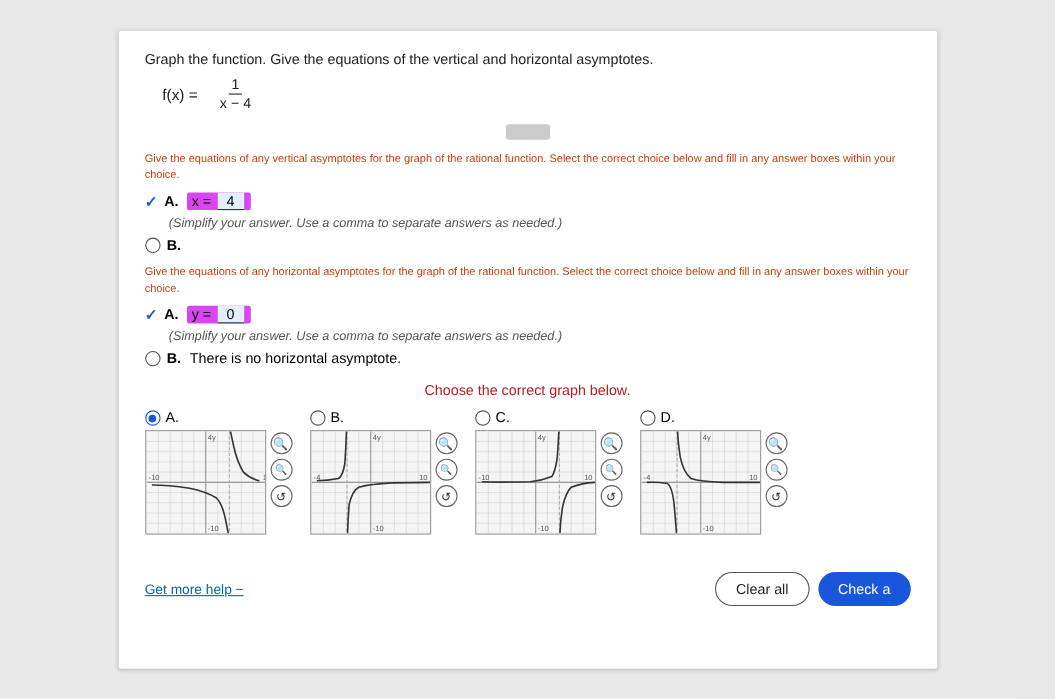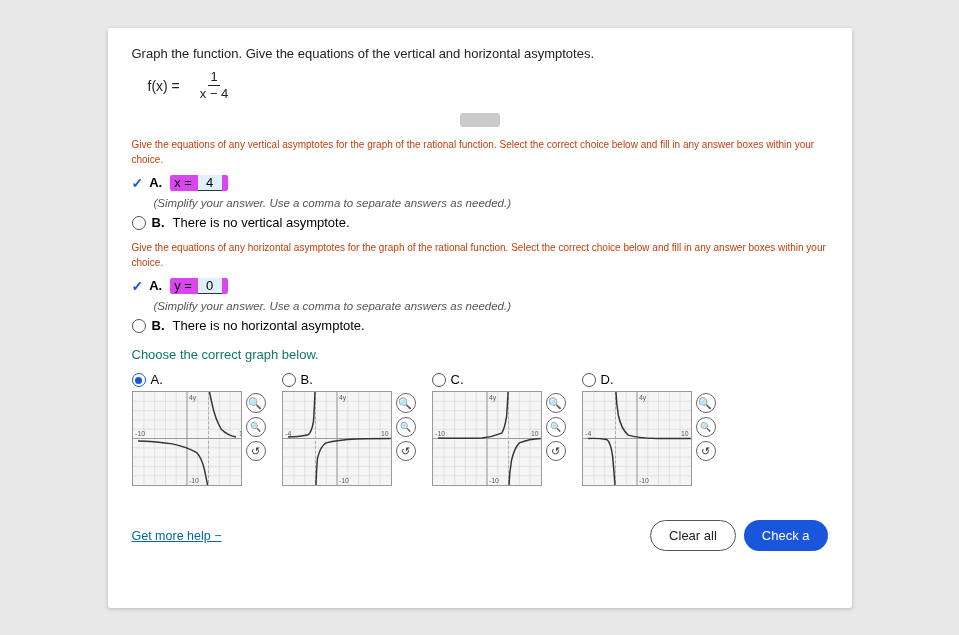--- a/index.html
+++ b/index.html
@@ -126,22 +126,23 @@
       font-style: italic;
     }
     .section-divider {
       margin: 10px 0;
     }
     .graphs-section {
       margin-top: 14px;
     }
     .graphs-title {
       font-size: 13px;
-      color: #0f766e;
+      color: #b91c1c;
       margin-bottom: 10px;
+      text-align: center;
     }
     .graphs-row {
       display: flex;
       gap: 16px;
       align-items: flex-start;
       flex-wrap: wrap;
     }
     .graph-option {
       display: flex;
       flex-direction: column;
@@ -260,21 +261,20 @@
     <span class="selected-a">
       <span>x =</span>
       <span class="answer-box">4</span>
     </span>
   </div>
   <div class="simplify-note">(Simplify your answer. Use a comma to separate answers as needed.)</div>
 
   <div class="option-row">
     <div class="radio-circle"></div>
     <span class="option-label">B.</span>
-    <span>There is no vertical asymptote.</span>
   </div>
 
   <div class="section-divider"></div>
 
   <div class="question-text">Give the equations of any horizontal asymptotes for the graph of the rational function. Select the correct choice below and fill in any answer boxes within your choice.</div>
 
   <div class="option-row">
     <span class="checkmark-icon">✓</span>
     <span class="option-label">A.</span>
     <span class="selected-a">

